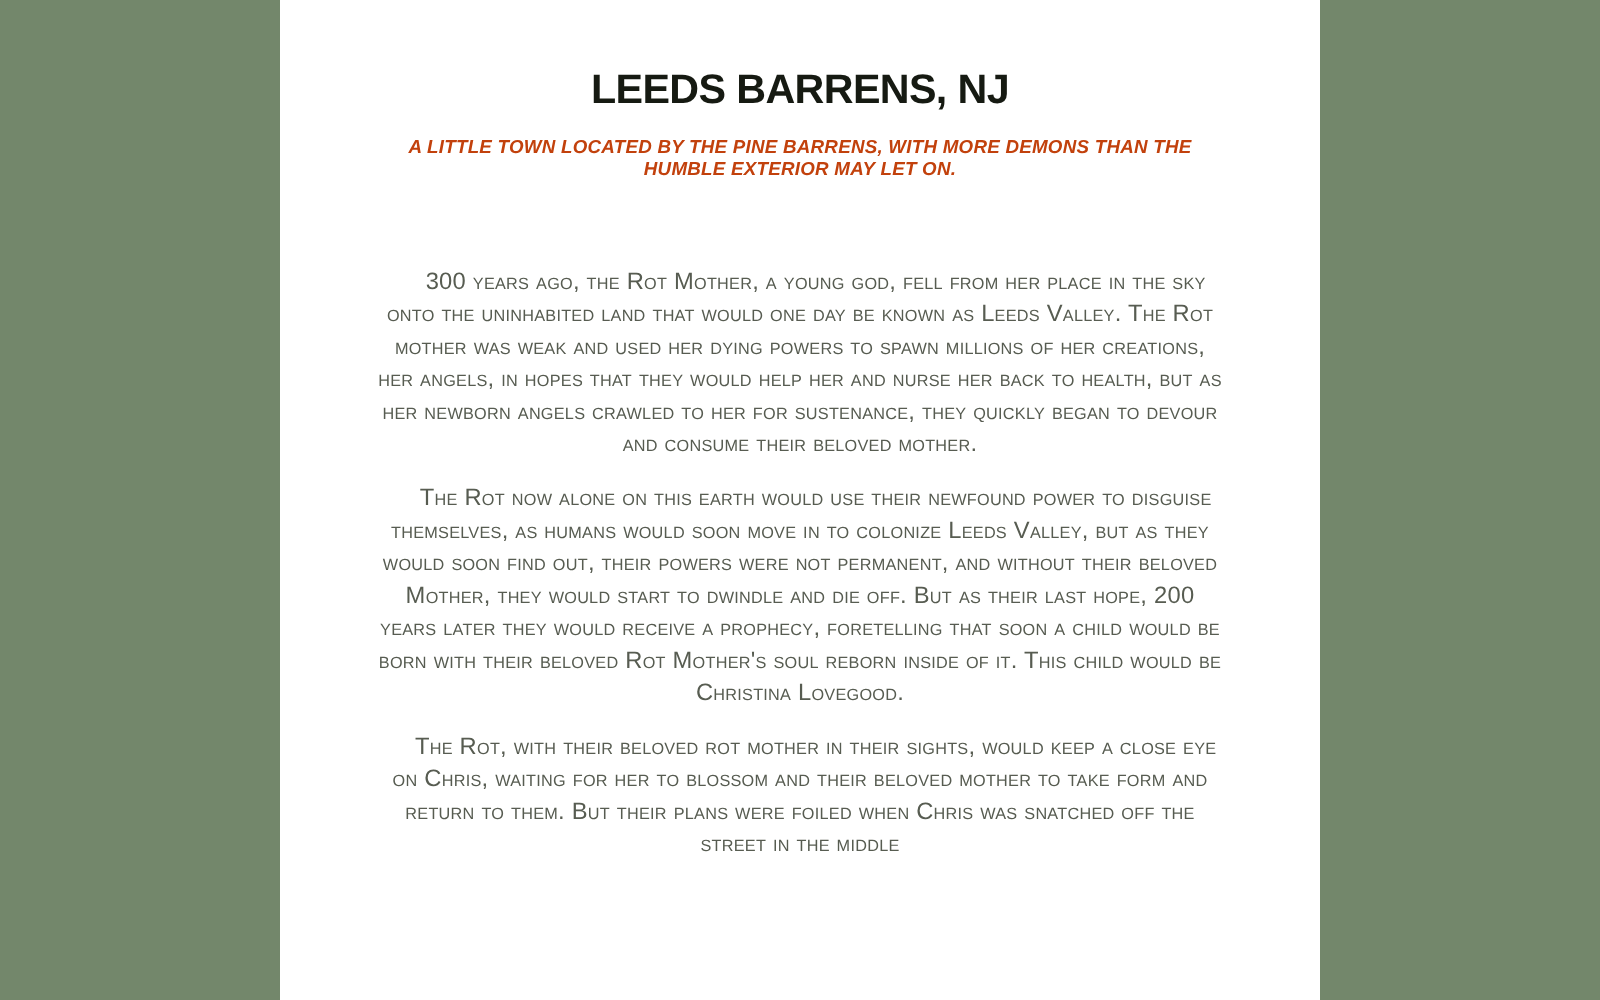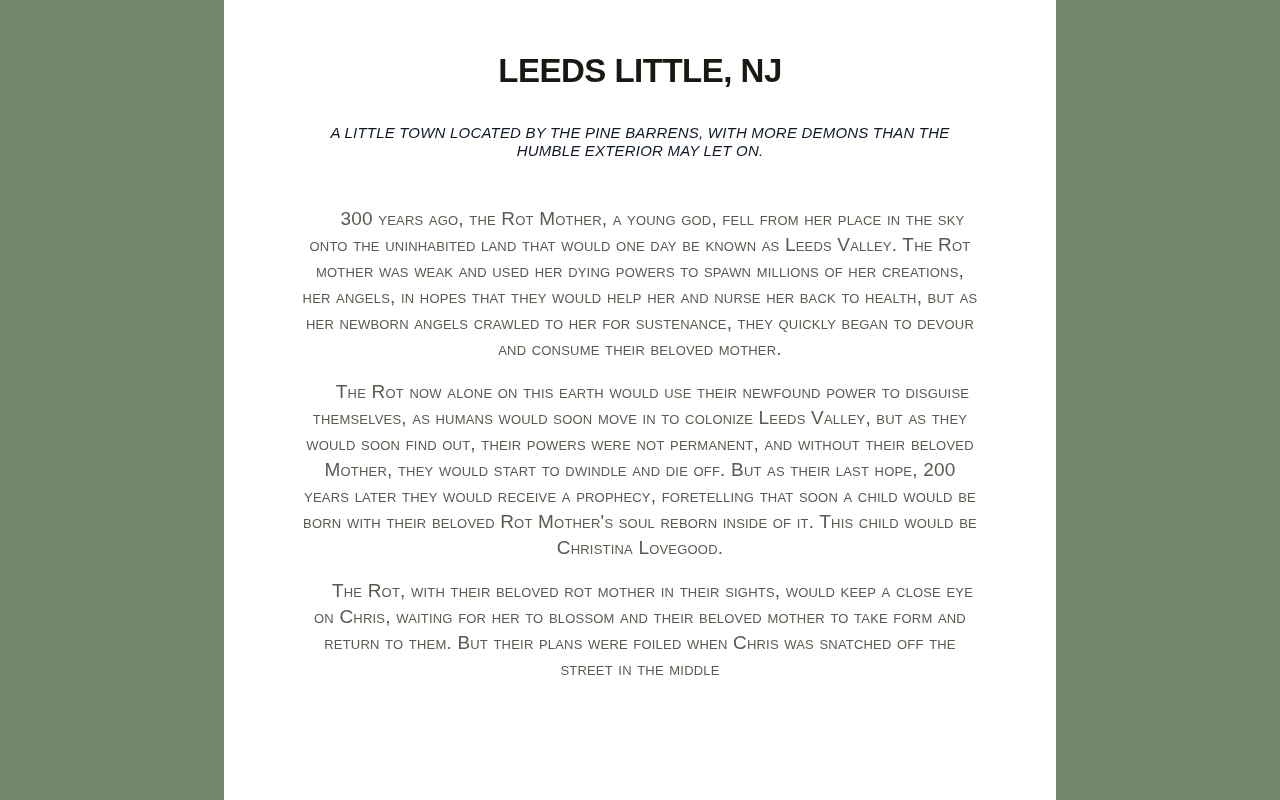--- a/index.html
+++ b/index.html
@@ -20,51 +20,51 @@
   .page-title {
     margin: 52px 0 0 0;
     font-size: 33px;
     line-height: 1.1;
     font-weight: bold;
     text-align: center;
     color: #161a12;
     letter-spacing: -0.5px;
   }
   .page-subtitle {
-    margin: 35px 0 0 0;
+    margin: 20px 0 0 0;
     font-size: 15px;
     line-height: 18px;
-    font-weight: normal;
+    font-weight: bold;
     font-style: italic;
     text-align: center;
-    color: #0f172a;
+    color: #c2410c;
     letter-spacing: 0.2px;
   }
   .story {
-    margin-top: 46px;
+    margin-top: 68px;
   }
   .story p {
     margin: 17px 0;
     font-size: 19px;
     line-height: 26px;
     color: #575c51;
     font-variant: small-caps;
     text-align: center;
     text-indent: 25px;
     letter-spacing: 0.2px;
   }
   .story p:first-child {
     margin-top: 0;
   }
 </style>
 </head>
 <body>
 
 <div class="page">
-  <h1 class="page-title">LEEDS LITTLE, NJ</h1>
+  <h1 class="page-title">LEEDS BARRENS, NJ</h1>
 
   <h2 class="page-subtitle">A LITTLE TOWN LOCATED BY THE PINE BARRENS, WITH MORE DEMONS THAN THE HUMBLE EXTERIOR MAY LET ON.</h2>
 
   <div class="story">
     <p>300 years ago, the Rot Mother, a young god, fell from her place in the sky onto the uninhabited land that would one day be known as Leeds Valley. The Rot mother was weak and used her dying powers to spawn millions of her creations, her angels, in hopes that they would help her and nurse her back to health, but as her newborn angels crawled to her for sustenance, they quickly began to devour and consume their beloved mother.</p>
     <p>The Rot now alone on this earth would use their newfound power to disguise themselves, as humans would soon move in to colonize Leeds Valley, but as they would soon find out, their powers were not permanent, and without their beloved Mother, they would start to dwindle and die off. But as their last hope, 200 years later they would receive a prophecy, foretelling that soon a child would be born with their beloved Rot Mother's soul reborn inside of it. This child would be Christina Lovegood.</p>
     <p>The Rot, with their beloved rot mother in their sights, would keep a close eye on Chris, waiting for her to blossom and their beloved mother to take form and return to them. But their plans were foiled when Chris was snatched off the street in the middle</p>
   </div>
 </div>
 

